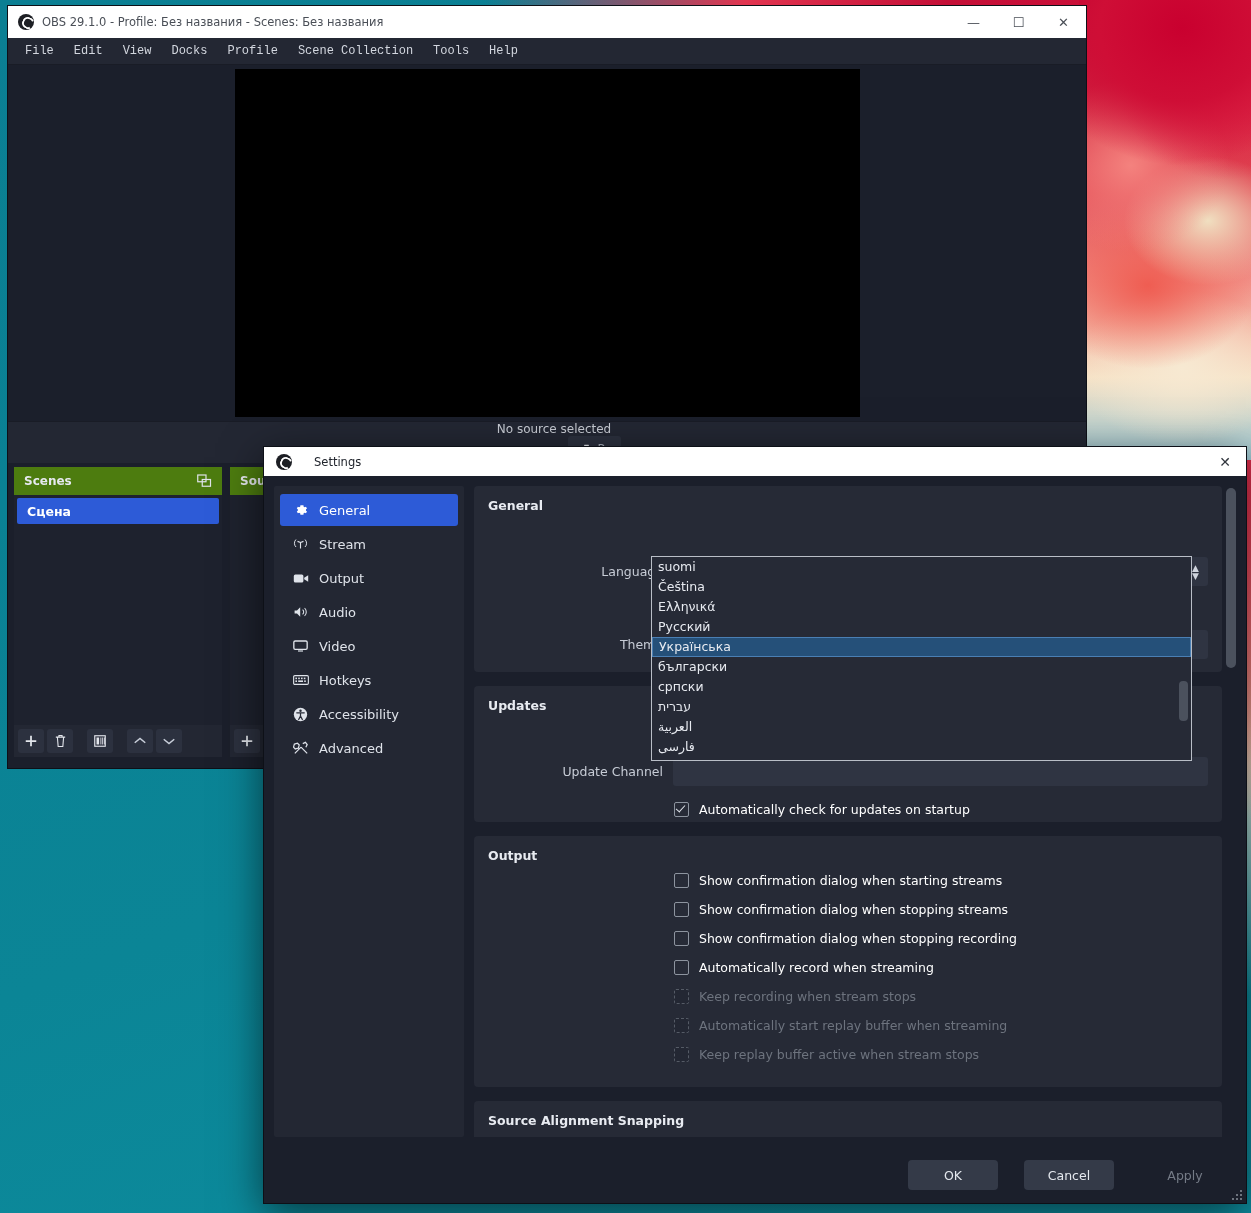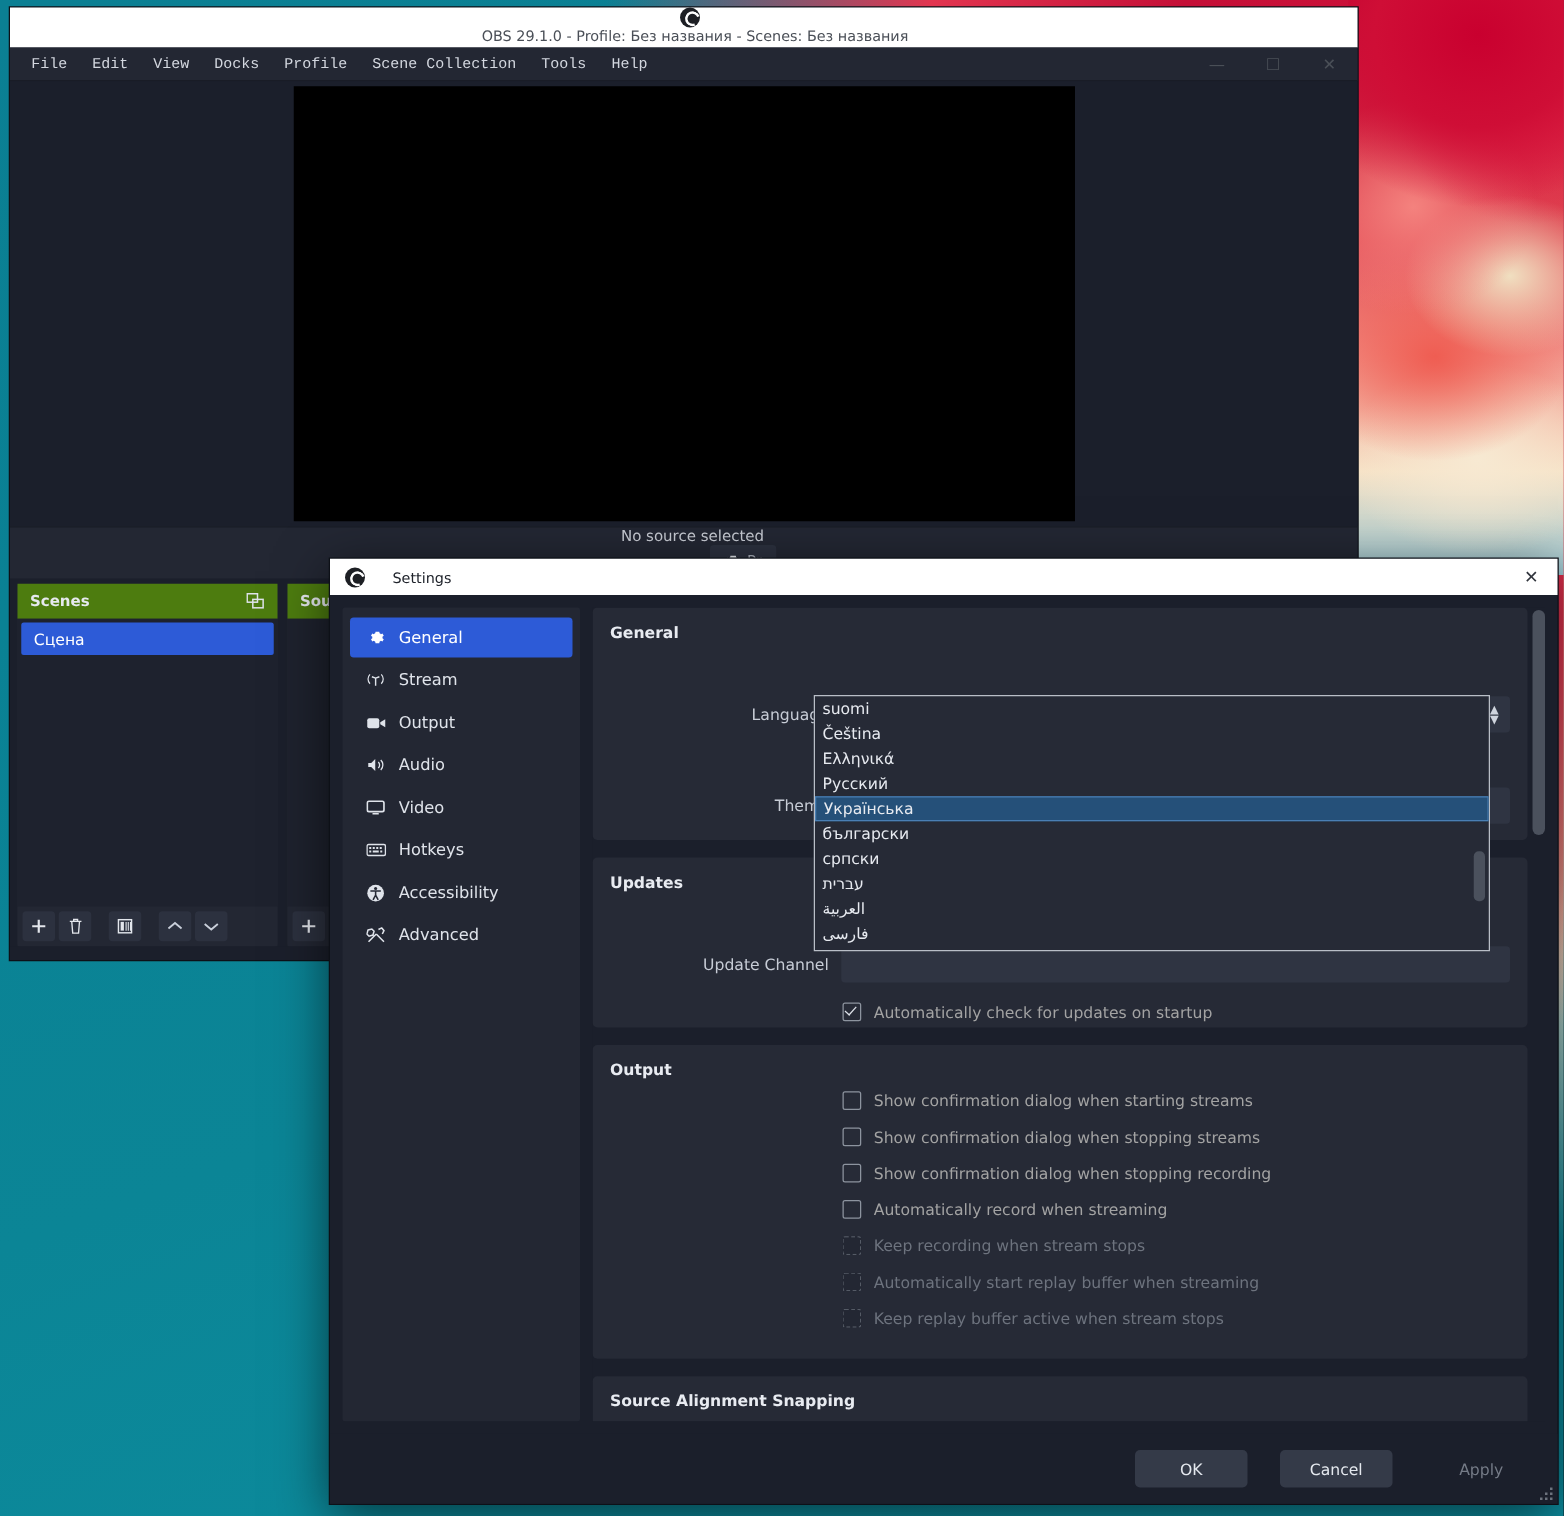--- a/index.html
+++ b/index.html
@@ -35,21 +35,21 @@
 
   
   #obs-window {
     position: absolute; left: 8px; top: 6px;
     width: 1078px; height: 762px;
     background: #1b1f2b;
     box-shadow: 0 0 0 1px #0d1017;
   }
   #obs-titlebar {
     height: 32px; background: #ffffff;
-    display: flex; align-items: center; padding-left: 10px; flex-direction: column;
+    display: flex; align-items: center; padding-left: 10px;
   }
   #obs-titlebar .ttl {
     font-size: 11.5px; color: #4a4f57; margin-left: 8px;
     white-space: nowrap;
   }
   .obs-logo {
     width: 16px; height: 16px; border-radius: 50%;
     background: #1d1f24; position: relative; flex: 0 0 auto;
   }
   .obs-logo:before {
@@ -101,21 +101,21 @@
     background: #232733; display: flex; flex-direction: column;
     border-radius: 2px;
   }
   .dock-title {
     height: 28px; display: flex; align-items: center;
     padding: 0 10px; font-size: 12px; font-weight: bold; color: #e6e9ef;
     background: #4d7c0f;
     justify-content: space-between;
   }
   .dock-title .spacer { flex: 1; }
-  .dock-body { flex: 1; background: #1e222e; margin: 0; position: relative; }
+  .dock-body { flex: 1; background: #1e222e; margin: 0; position: relative; font-weight: bold; }
   .scene-item {
     height: 26px; display: flex; align-items: center;
     padding: 0 10px; font-size: 12.5px; color: #fff;
     background: #2d5bd7; margin: 3px 3px 0 3px; border-radius: 2px;
   }
   .dock-toolbar {
     height: 32px; display: flex; align-items: center; gap: 3px;
     padding: 0 4px; background: #232733;
   }
   .tbtn {
@@ -196,21 +196,21 @@
   .cbx {
     width: 13px; height: 13px; border: 1px solid #8d949f; border-radius: 2px;
     background: #272b37; margin-right: 10px; flex: 0 0 auto;
     position: relative;
   }
   .cbx.checked:after {
     content: ""; position: absolute; left: 3px; top: 0px;
     width: 4px; height: 8px; border: solid #dfe3ea;
     border-width: 0 1.6px 1.6px 0; transform: rotate(42deg);
   }
-  .cb-row .cblabel { font-size: 12.5px; color: #a3a3a3; }
+  .cb-row .cblabel { font-size: 12.5px; color: #ffffff; }
   .cb-row.disabled .cblabel { color: #6d737e; }
   .cb-row.disabled .cbx { border-color: #555b66; border-style: dashed; background: #232733; }
   #lang-list {
     position: absolute; left: 651px; top: 556px; width: 539px; height: 203px;
     background: #262a36; border: 1px solid #b9bec7; z-index: 50;
     overflow: hidden;
   }
   .lang-opt {
     height: 20px; line-height: 20px; padding-left: 6px;
     font-size: 12.5px; color: #e7eaf0; white-space: nowrap;

